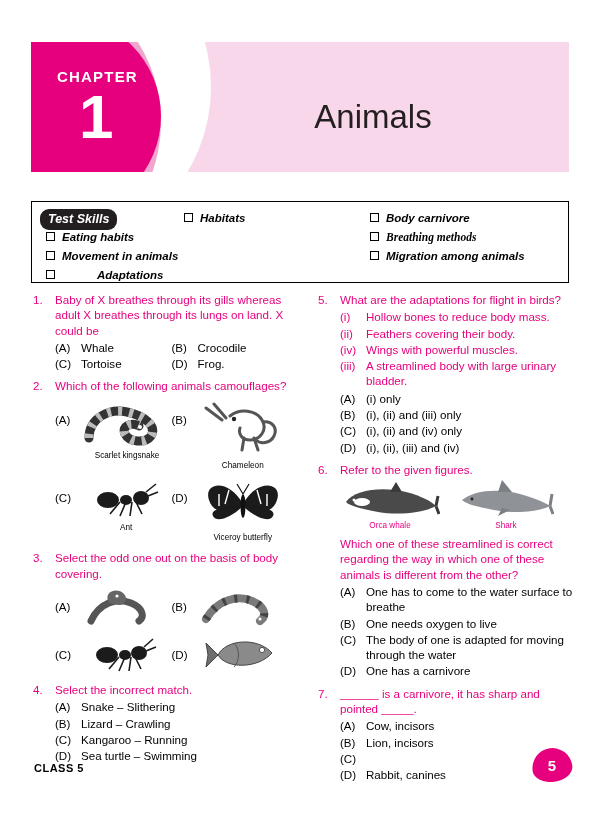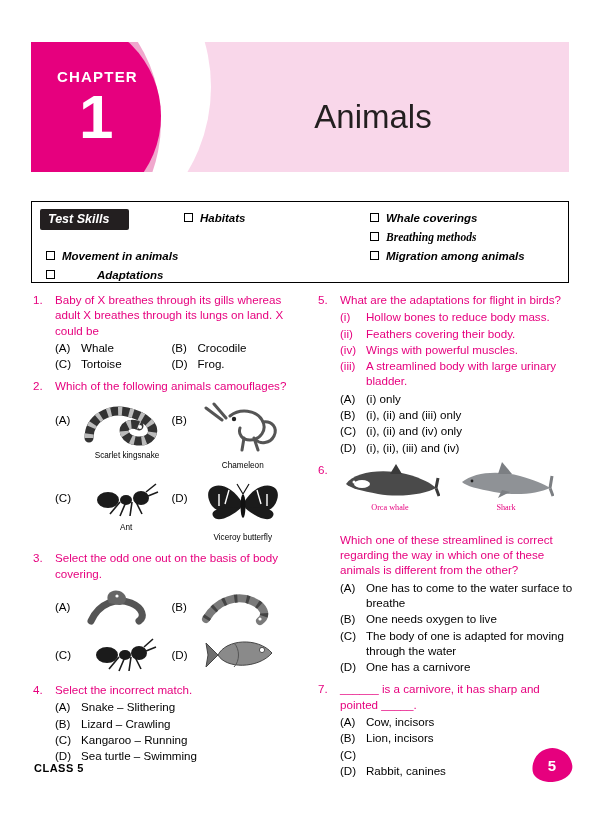--- a/index.html
+++ b/index.html
@@ -98,22 +98,22 @@
     box-sizing: border-box;
   }
   .skills-tag {
     position: absolute;
     left: 8px; top: 7px;
     background: #231f20;
     color: #fff;
     font-size: 12.5px;
     font-weight: bold;
     font-style: italic;
-    padding: 3px 20px 4px 8px;
-    border-radius: 2px;
+    padding: 3px 8px 4px 8px;
+    border-radius: 9px;
   }
   .skills-grid {
     position: absolute;
     left: 0; top: 6px;
     width: 538px;
     display: grid;
     grid-template-columns: 152px 186px 200px;
     grid-auto-rows: 19px;
     font-size: 11.5px;
   }
@@ -232,23 +232,22 @@
     text-align: center;
   }
   .cap-pink { color: #e6007e; }
 
   svg { display: block; margin: 0 auto; }
 
   
   .fig-row6 {
     display: flex;
     margin-top: 3px;
-    margin-bottom: 18px;
+    margin-bottom: 4px;
     margin-left: 22px;
-    font-family: Liberation Serif, serif;
   }
   .fig6 {
     text-align: center;
     margin-right: 18px;
   }
 
   
   .footer-class {
     position: absolute;
     left: 34px; top: 762px;
@@ -298,21 +297,25 @@
 
   <div class="skills-box">
     <div class="skills-tag">Test Skills</div>
     <div class="skills-grid">
       <div class="skill-item sk-r1c2">
         <span class="skill-box-mark"></span>
         <span>Habitats</span>
       </div>
       <div class="skill-item sk-r1c3">
         <span class="skill-box-mark"></span>
-        <span>Whale coverings</span>
+        <span>Body carnivore</span>
+      </div>
+      <div class="skill-item sk-r2c1">
+        <span class="skill-box-mark"></span>
+        <span>Eating habits</span>
       </div>
       <div class="skill-item sk-r2c3">
         <span class="skill-box-mark"></span>
         <span>Breathing methods</span>
       </div>
       <div class="skill-item sk-r3c1">
         <span class="skill-box-mark"></span>
         <span>Movement in animals</span>
       </div>
       <div class="skill-item sk-r3c3">
@@ -544,20 +547,23 @@
           <div class="opt-line">
             <span class="lab">(D)</span>
             <span class="txt">(i), (ii), (iii) and (iv)</span>
           </div>
         </div>
       </div>
     </div>
 
     <div class="q">
       <div class="q-num magenta">6.</div>
+      <div class="q-body">
+        <div class="stem">Refer to the given figures.</div>
+      </div>
       <div class="fig-row6">
         <div class="fig6">
           <svg width="100" height="40" viewBox="0 0 100 40">
             <path d="M6 22 C14 10 42 6 66 12 C82 16 92 22 96 26 C86 32 60 36 38 32 C22 29 10 26 6 22 Z" fill="#4a4a4a"></path>
             <path d="M50 12 L56 2 L62 12 Z" fill="#3a3a3a"></path>
             <path d="M96 26 L98 16 M96 26 L99 34" stroke="#3a3a3a" stroke-width="3"></path>
             <ellipse cx="22" cy="22" rx="8" ry="4" fill="#fff"></ellipse>
             <circle cx="14" cy="20" r="1.5" fill="#fff"></circle>
           </svg>
           <span class="cap cap-pink">Orca whale</span>

